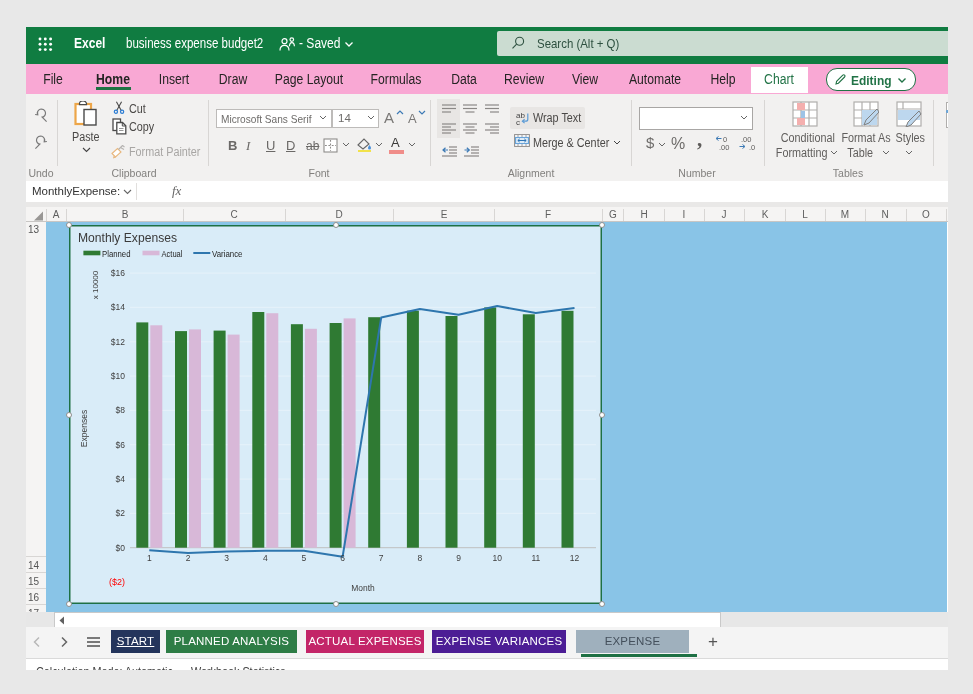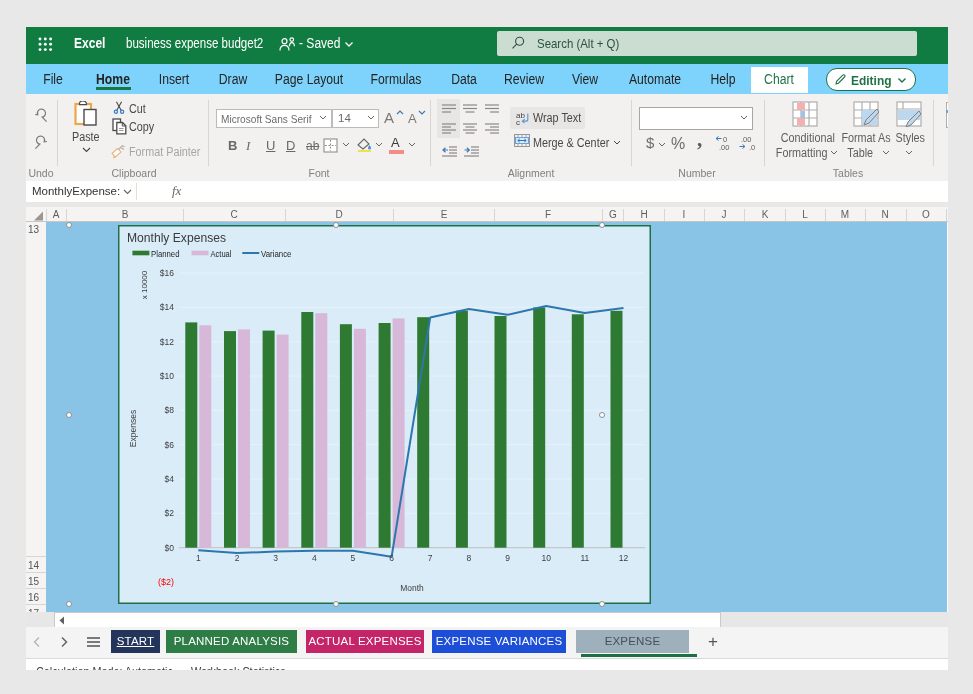--- a/index.html
+++ b/index.html
@@ -2,24 +2,24 @@
 <html><head>
 <meta charset="utf-8">
 <style>
   html,body{margin:0;padding:0;}
   body{width:973px;height:694px;background:#E8E8E8;font-family:"Liberation Sans",sans-serif;overflow:hidden;position:relative;}
   .abs{position:absolute;}
   #win{position:absolute;left:26px;top:27px;width:922px;height:643px;background:#fff;overflow:hidden;}
   
   #titlebar{position:absolute;left:0;top:0;width:922px;height:37px;background:#107C41;}
   #titlebar .txt{color:#fff;font-size:14px;position:absolute;top:44%;transform:translateY(-50%) scaleX(0.86);transform-origin:left center;white-space:nowrap;}
-  #searchbox{position:absolute;left:471px;top:3.5px;width:420px;height:25px;background:#CBDCD1;border-radius:2px;}
+  #searchbox{position:absolute;left:471px;top:3.5px;width:420px;height:25px;background:#CBDCD1;border-radius:2px;padding-left:39px;}
   #searchbox span{position:absolute;left:40px;top:5px;font-size:13px;color:#2E5140;transform:scaleX(0.88);transform-origin:left center;}
   
-  #menubar{position:absolute;left:0;top:37px;width:922px;height:30px;background:#7dd3fc;}
+  #menubar{position:absolute;left:0;top:37px;width:922px;height:30px;background:#f9a8d4;}
   #menubar .mi{position:absolute;top:50%;transform:translate(-50%,-50%) scaleX(0.87);font-size:14px;color:#252423;white-space:nowrap;}
   
   #ribbon{position:absolute;left:0;top:67px;width:922px;height:87px;background:#F2F1F0;}
   .rsep{position:absolute;top:6px;width:1px;height:66px;background:#D8D6D4;}
   .rlabel{position:absolute;top:73px;transform:translateX(-50%);font-size:10.5px;color:#82807E;white-space:nowrap;}
   .rtxt{font-size:12px;color:#4A4846;white-space:nowrap;position:absolute;transform:scaleX(0.9);transform-origin:left center;}
   .rctr{transform:scaleX(0.9);transform-origin:center center;}
   
   #fbar{position:absolute;left:0;top:154px;width:922px;height:21px;background:#fff;border-bottom:1px solid #D6D4D2;}
   
@@ -409,21 +409,21 @@
     <span class="rl" style="top:370px;">16</span>
     <span class="rl" style="top:386px;">17</span>
     <div class="rtick" style="top:334px;"></div>
     <div class="rtick" style="top:350px;"></div>
     <div class="rtick" style="top:366px;"></div>
     <div class="rtick" style="top:382px;"></div>
   </div>
 
   <div id="grid"></div>
 
-  <div class="abs" id="chartbox" style="left:43px;top:198px;width:582px;height:379px;text-align:right;">
+  <div class="abs" id="chartbox" style="left:43px;top:198px;width:582px;height:379px;">
     <svg width="533" height="379" viewBox="0 0 533 379">
       <rect x="0.75" y="0.75" width="531.5" height="377.5" fill="#D9ECF8" stroke="#1E7044" stroke-width="1.5"></rect>
       <g stroke="#E6F2FA" stroke-width="1">
         <path d="M61 48.1 H527"></path>
           <path d="M61 82.4 H527"></path>
           <path d="M61 116.8 H527"></path>
           <path d="M61 151.1 H527"></path>
           <path d="M61 185.4 H527"></path>
           <path d="M61 219.7 H527"></path>
           <path d="M61 254.1 H527"></path>
@@ -518,21 +518,21 @@
     <svg class="abs" style="left:61px;top:10px" width="13" height="10" viewBox="0 0 13 10">
         <g stroke="#444" stroke-width="1.4">
           <path d="M0 1h13"></path>
           <path d="M0 5h13"></path>
           <path d="M0 9h13"></path>
         </g>
       </svg>
     <div class="stab" style="left:85px;width:49px;background:#24355C;text-decoration:underline;">START</div>
     <div class="stab" style="left:140px;width:131px;background:#2E7D46;">PLANNED ANALYSIS</div>
     <div class="stab" style="left:280px;width:118px;background:#C32568;">ACTUAL EXPENSES</div>
-    <div class="stab" style="left:406px;width:134px;background:#1d4ed8;">EXPENSE VARIANCES</div>
+    <div class="stab" style="left:406px;width:134px;background:#4c1d95;">EXPENSE VARIANCES</div>
     <div class="stab" style="left:550px;width:113px;background:#9FB0BD;color:#44505C;">EXPENSE ANALYSIS</div>
     <div class="abs" style="left:555px;top:27px;width:116px;height:3px;background:#1E7044;"></div>
     <span class="abs" style="left:682px;top:5px;font-size:17px;color:#555;">+</span>
   </div>
 
   <div id="statusbar">
     <span style="left:10px;">Calculation Mode: Automatic</span>
     <span style="left:165px;">Workbook Statistics</span>
   </div>
 </div>

